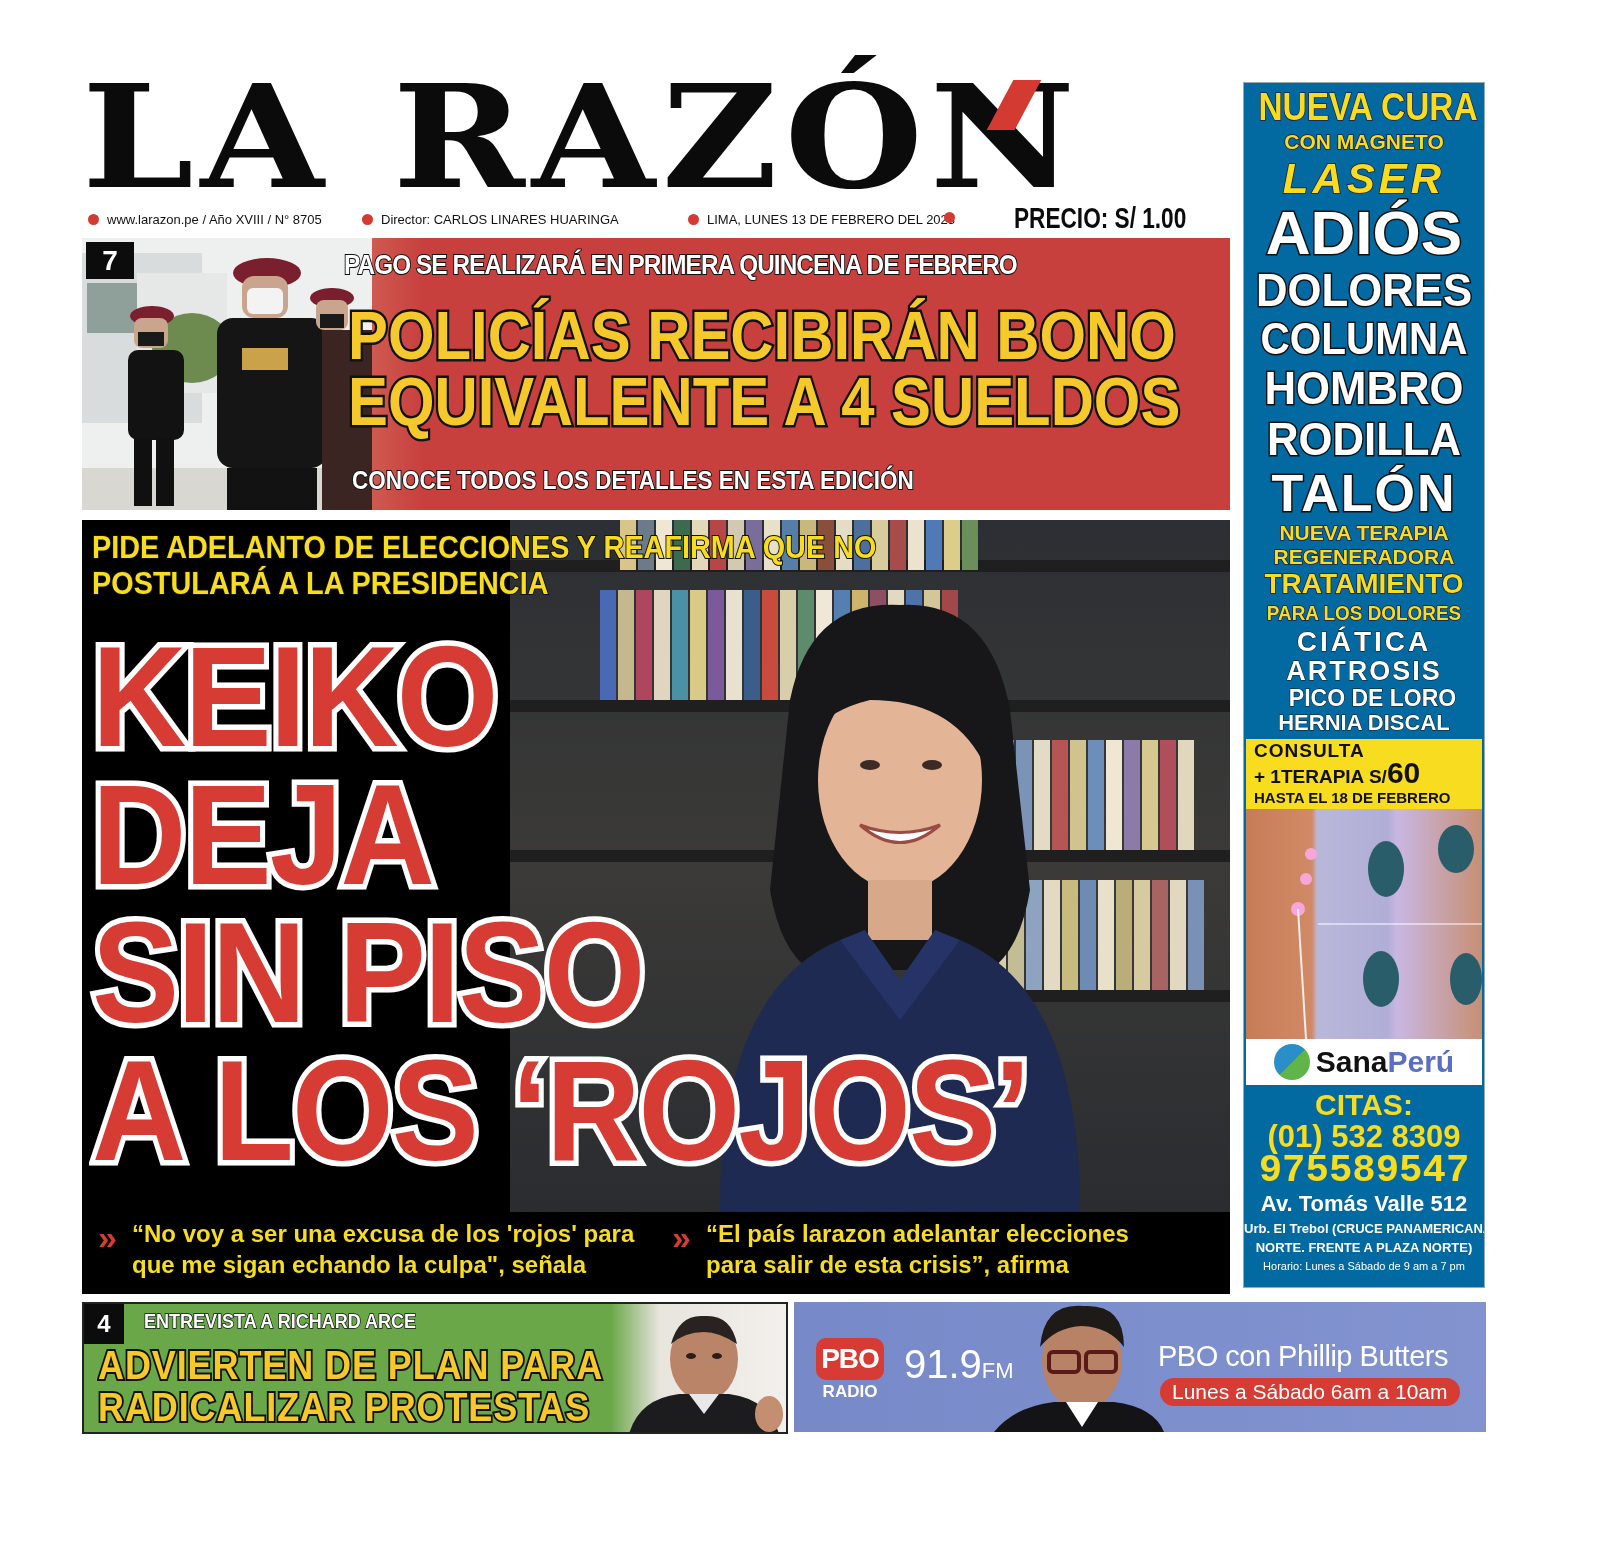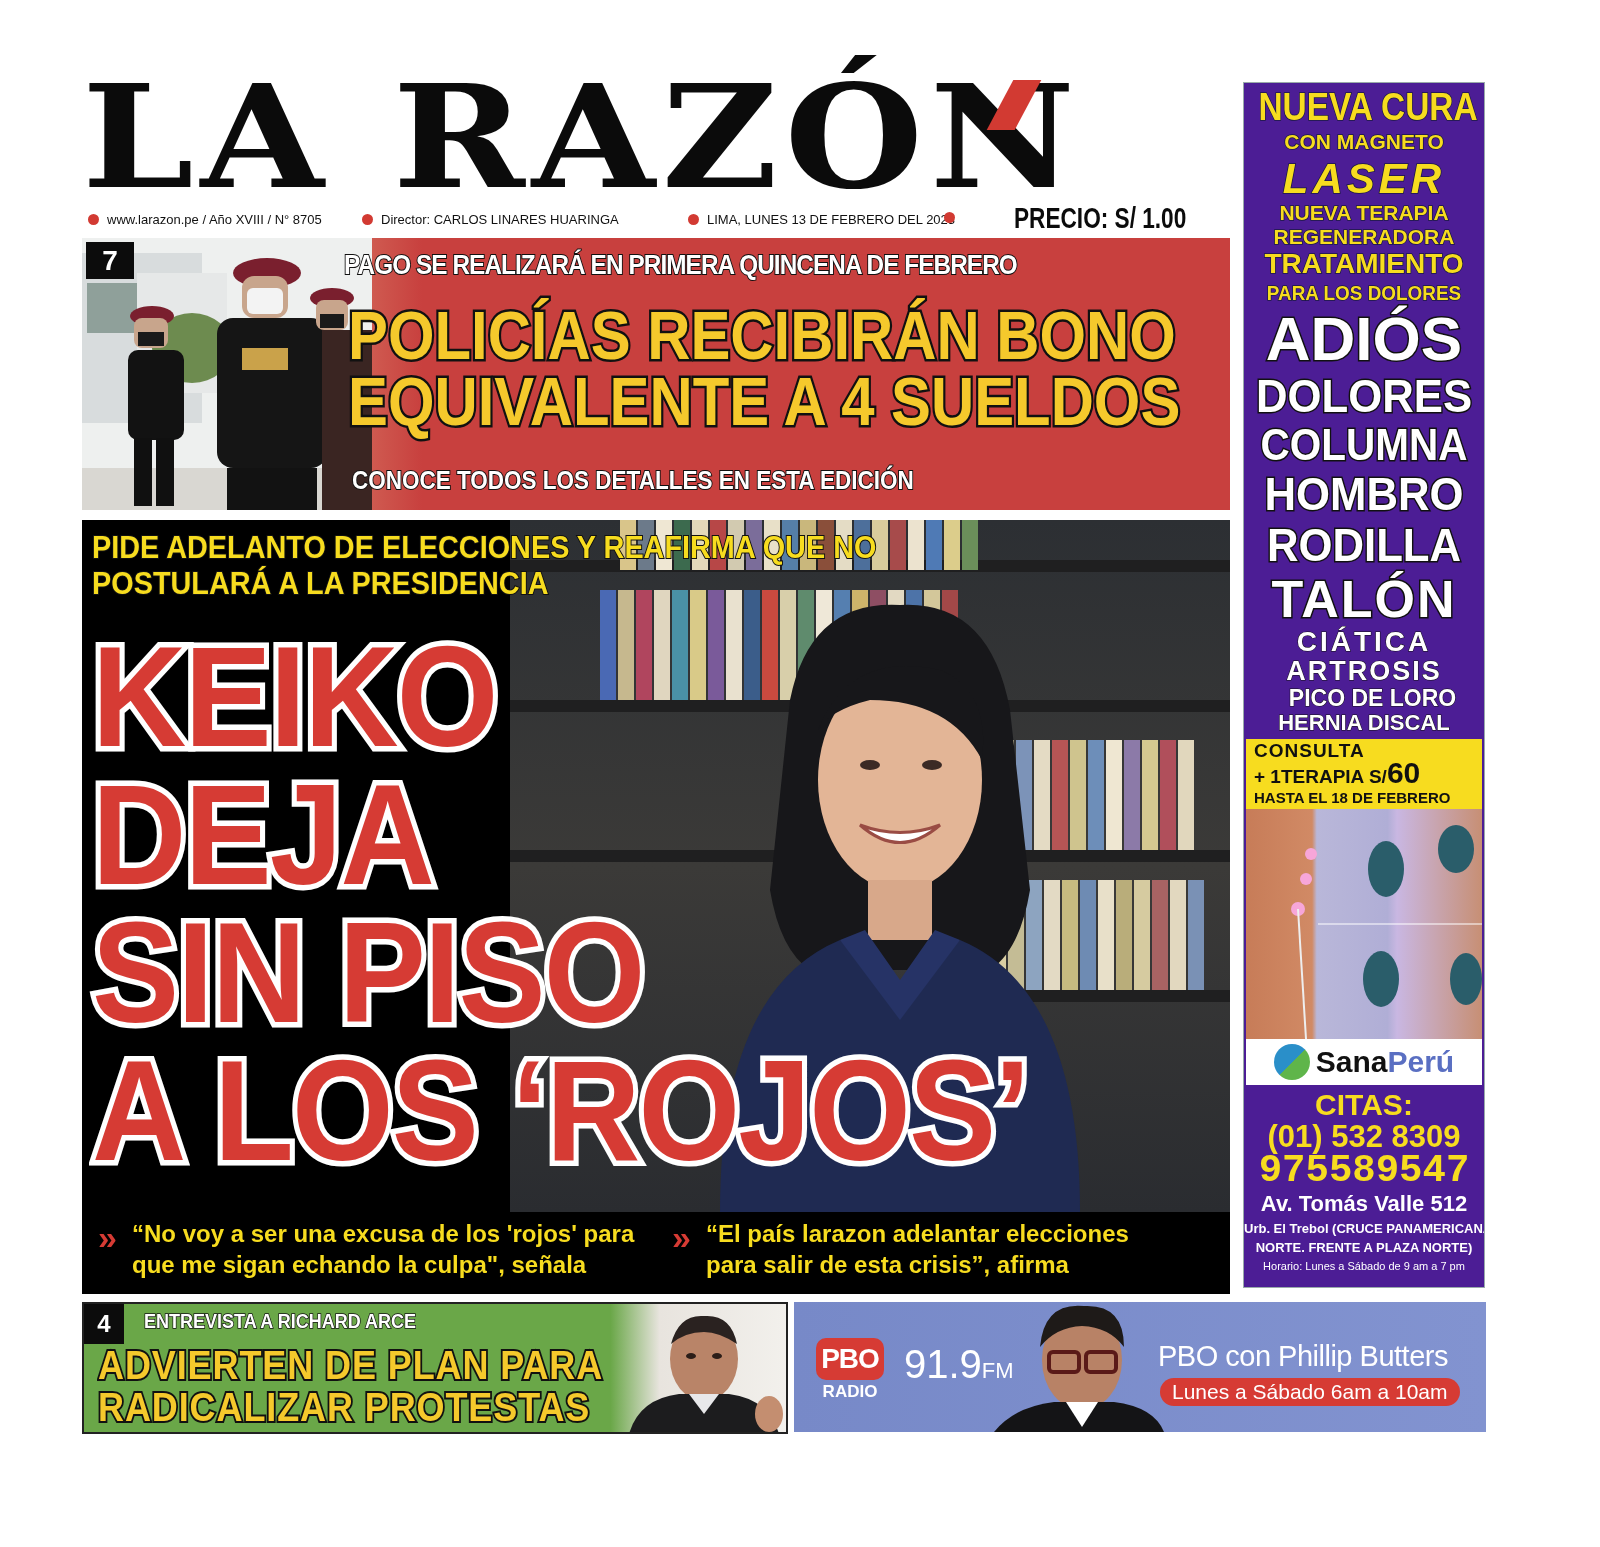--- a/index.html
+++ b/index.html
@@ -62,21 +62,21 @@
   .radio-ad { left:794px; top:1302px; width:692px; height:130px; background:linear-gradient(90deg,#7789c8,#8293d0); overflow:hidden; }
   .pbo-logo { position:absolute; left:22px; top:36px; width:68px; height:42px; background:#d63b34; border-radius:10px; color:#fff; font-weight:900; font-size:28px; text-align:center; line-height:42px; letter-spacing:-1px; }
   .pbo-radio { position:absolute; left:22px; top:80px; width:68px; text-align:center; color:#fff; font-weight:bold; font-size:17px; }
   .freq { position:absolute; left:110px; top:40px; color:#fff; font-size:40px; white-space:nowrap; }
   .freq small { font-size:22px; }
   .host-photo { position:absolute; left:200px; top:0; width:170px; height:130px; }
   .show-title { position:absolute; left:364px; top:38px; color:#fff; font-size:29px; letter-spacing:-0.5px; white-space:nowrap; }
   .show-time { position:absolute; left:366px; top:76px; background:#d63b34; color:#fff; border-radius:14px; padding:2px 12px; font-size:21px; white-space:nowrap; }
 
   
-  .side-ad { left:1243px; top:82px; width:242px; height:1206px; background:#4c1d95; border:1px solid #9aa; box-sizing:border-box; overflow:hidden; text-align:center; }
+  .side-ad { left:1243px; top:82px; width:242px; height:1206px; background:#0369a1; border:1px solid #9aa; box-sizing:border-box; overflow:hidden; text-align:center; }
   .sa-y { color:#f7dc1f; font-weight:900; -webkit-text-stroke:1.5px #1a1a40; paint-order:stroke fill; white-space:nowrap; }
   .sa-w { color:#fff; font-weight:900; -webkit-text-stroke:3px #111; paint-order:stroke fill; white-space:nowrap; }
   .sa-line { display:block; transform-origin:center top; }
   .promo { background:#f7dc1f; color:#111; text-align:left; padding:2px 8px; margin:4px 2px 0 2px; }
   .promo .l1 { font-weight:900; font-size:19px; line-height:20px; letter-spacing:1px; }
   .promo .l2 { font-weight:900; font-size:19px; line-height:24px; }
   .promo .l2 b { font-size:30px; }
   .promo .l3 { font-weight:bold; font-size:15px; line-height:18px; }
   .therapy-img { height:230px; margin:0 2px; background:linear-gradient(90deg,#c77c58 0%,#d18a65 28%,#b9b7d9 30%,#b0aed6 60%,#c9b7e2 64%,#c78f74 100%); position:relative; }
   .sana { background:#fff; height:46px; margin:0 2px; display:flex; align-items:center; justify-content:center; gap:6px; }
@@ -301,32 +301,32 @@
   <div class="show-time">Lunes a Sábado 6am a 10am</div>
 </div>
 
 <div class="abs side-ad">
   <div style="padding-top:4px;">
     <span class="sa-line sa-y" style="font-size:38px; line-height:40px; transform:scaleX(0.88);">NUEVA CURA</span>
     <span class="sa-line sa-y" style="font-size:21px; line-height:30px;">CON MAGNETO</span>
     <span class="sa-line sa-y" style="font-size:42px; line-height:44px; letter-spacing:4px;font-style:italic;">LASER</span>
   </div>
   <div>
-    <span class="sa-line sa-y" style="font-size:21px; line-height:24px;">NUEVA TERAPIA</span>
-    <span class="sa-line sa-y" style="font-size:21px; line-height:24px;">REGENERADORA</span>
-    <span class="sa-line sa-y" style="font-size:28px; line-height:30px;">TRATAMIENTO</span>
-    <span class="sa-line sa-y" style="font-size:21px; line-height:28px; transform:scaleX(0.9);">PARA LOS DOLORES</span>
-  </div>
-  <div>
     <span class="sa-line sa-w" style="font-size:62px; line-height:64px;">ADIÓS</span>
     <span class="sa-line sa-w" style="font-size:46px; line-height:50px; transform:scaleX(0.95);">DOLORES</span>
     <span class="sa-line sa-w" style="font-size:44px; line-height:48px; transform:scaleX(0.92);">COLUMNA</span>
     <span class="sa-line sa-w" style="font-size:46px; line-height:50px; transform:scaleX(0.95);">HOMBRO</span>
     <span class="sa-line sa-w" style="font-size:46px; line-height:52px; transform:scaleX(0.95);">RODILLA</span>
     <span class="sa-line sa-w" style="font-size:52px; line-height:56px; letter-spacing:2px;">TALÓN</span>
+  </div>
+  <div>
+    <span class="sa-line sa-y" style="font-size:21px; line-height:24px;">NUEVA TERAPIA</span>
+    <span class="sa-line sa-y" style="font-size:21px; line-height:24px;">REGENERADORA</span>
+    <span class="sa-line sa-y" style="font-size:28px; line-height:30px;">TRATAMIENTO</span>
+    <span class="sa-line sa-y" style="font-size:21px; line-height:28px; transform:scaleX(0.9);">PARA LOS DOLORES</span>
   </div>
   <div>
     <span class="sa-line sa-w" style="font-size:28px; line-height:30px; letter-spacing:3px; -webkit-text-stroke:1px #111;">CIÁTICA</span>
     <span class="sa-line sa-w" style="font-size:27px; line-height:28px; letter-spacing:2px; -webkit-text-stroke:1px #111;">ARTROSIS</span>
     <span class="sa-line sa-w" style="font-size:23px; line-height:26px;margin-left:17px; -webkit-text-stroke:1px #111;">PICO DE LORO</span>
     <span class="sa-line sa-w" style="font-size:22px; line-height:24px; -webkit-text-stroke:1px #111;">HERNIA DISCAL</span>
   </div>
   <div class="promo">
     <div class="l1">CONSULTA</div>
     <div class="l2"><span>+ 1TERAPIA S/</span><b>60</b></div>

